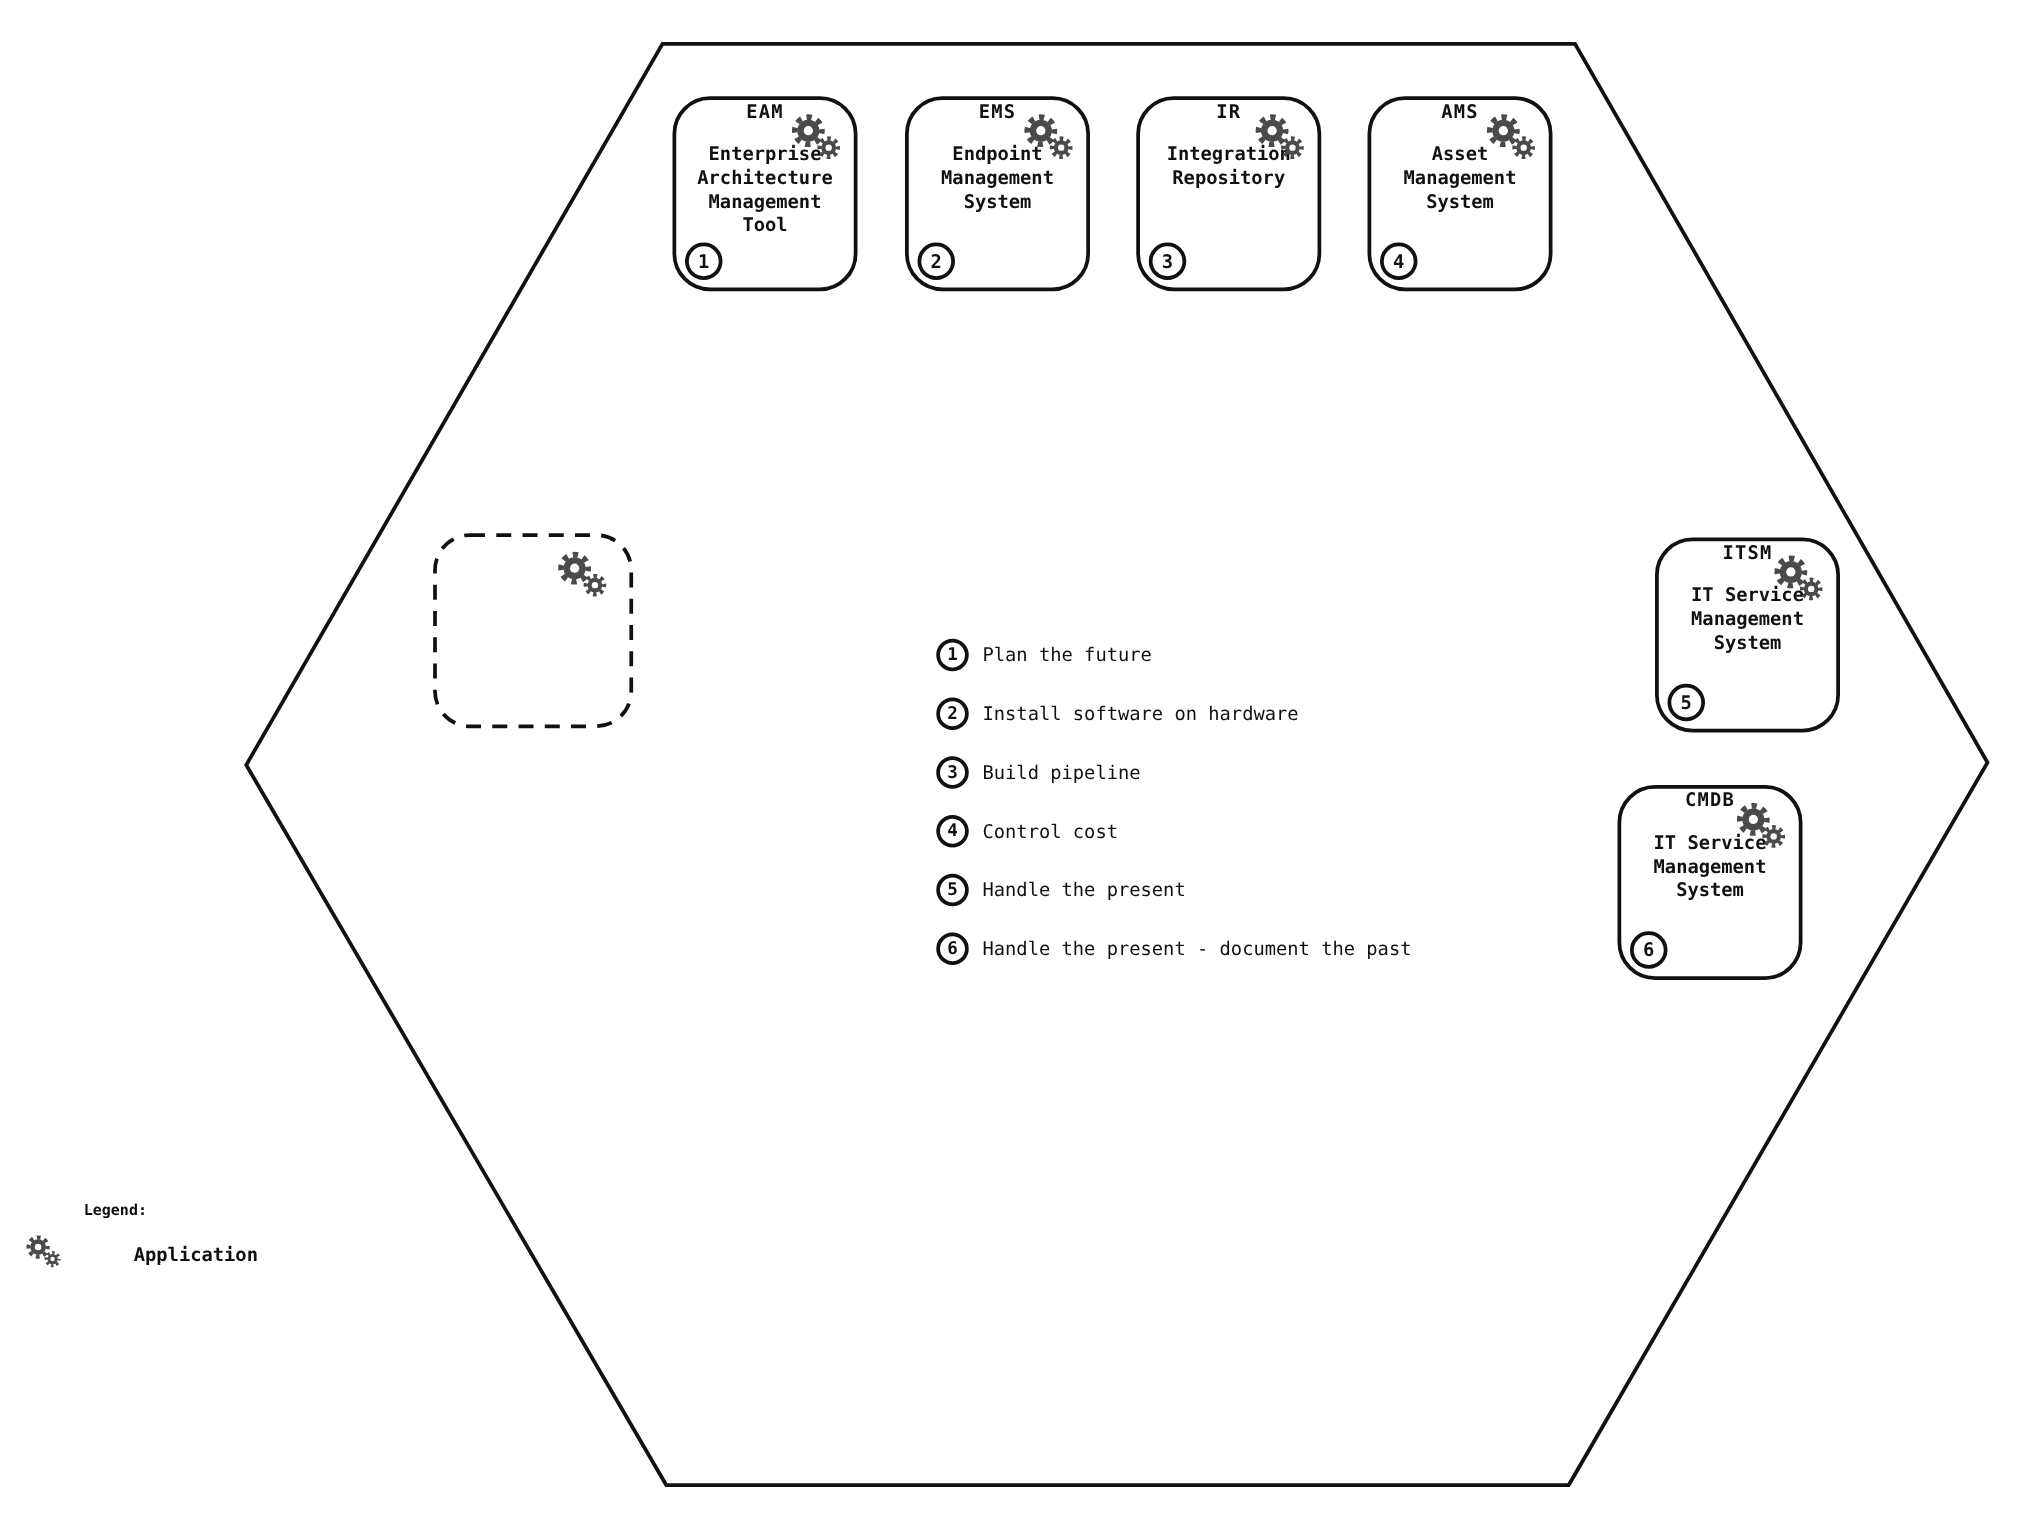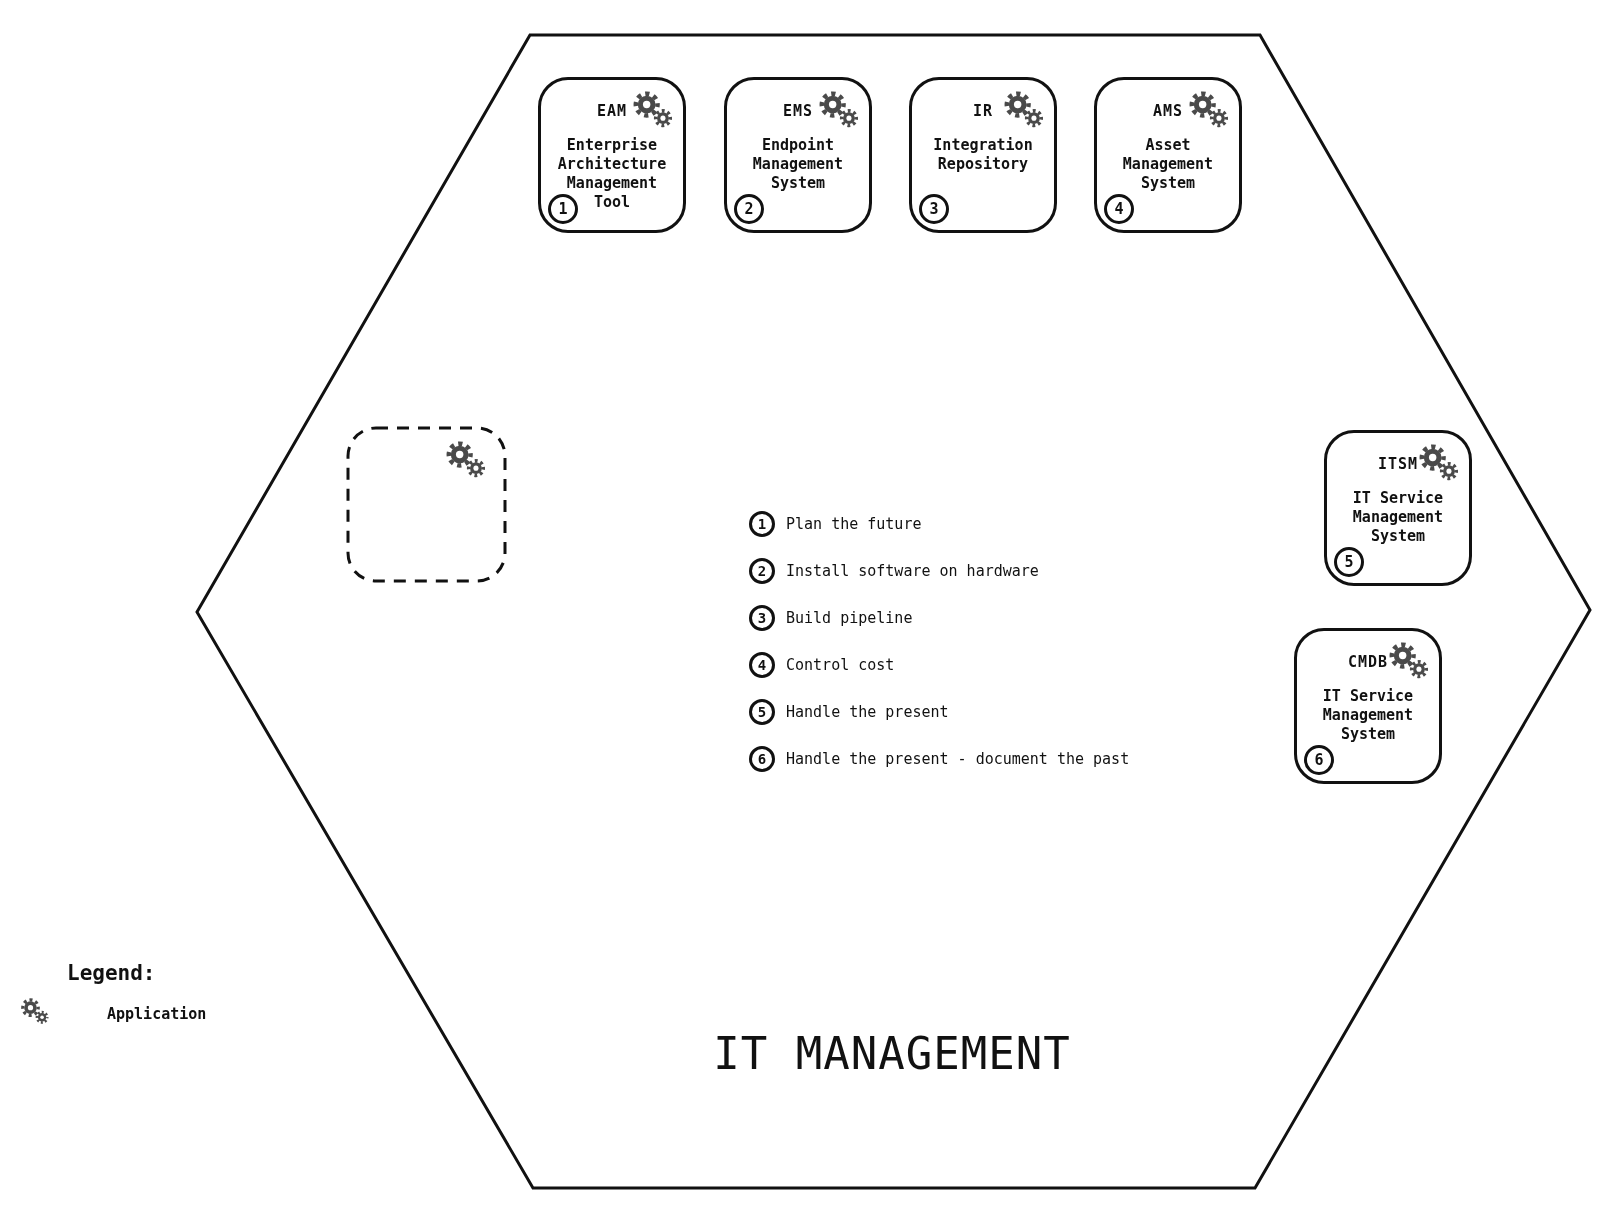--- a/index.html
+++ b/index.html
@@ -6,21 +6,21 @@
   #stage{
     position:relative;width:1614px;height:1216px;background:#ffffff;overflow:hidden;
     font-family:"DejaVu Sans Mono","Liberation Mono",monospace;color:#111111;
   }
   #hex-svg{position:absolute;left:0;top:0;}
   .app-box{
     position:absolute;width:148px;height:156px;box-sizing:border-box;
     background:#ffffff;border:3px solid #111111;border-radius:30px;
     text-align:center;
   }
-  .acronym{margin-top:22px;font-size:15px;font-weight:bold;letter-spacing:1px;}
+  .acronym{font-size:15px;font-weight:bold;letter-spacing:1px;}
   .app-name{margin-top:16px;font-size:15px;font-weight:bold;line-height:19px;padding:0 6px;}
   .gears-svg{position:absolute;top:11px;right:9px;}
   .num-badge{
     position:absolute;left:7px;bottom:6px;width:30px;height:30px;box-sizing:border-box;
     border:3px solid #111111;border-radius:50%;background:#ffffff;
     font-size:15px;font-weight:bold;line-height:24px;text-align:center;
   }
   .dashed-box{position:absolute;left:345px;top:425px;}
   #cap-list{position:absolute;left:749px;top:511px;}
   .cap-row{display:flex;align-items:center;margin-bottom:21px;height:26px;}
@@ -28,21 +28,21 @@
     flex:none;width:26px;height:26px;box-sizing:border-box;margin-right:11px;
     border:3px solid #111111;border-radius:50%;background:#ffffff;
     font-size:14px;font-weight:bold;line-height:20px;text-align:center;
   }
   .cap-label{font-size:15px;font-weight:normal;white-space:nowrap;}
   #hex-title{
     position:absolute;left:892px;top:1028px;transform:translateX(-50%);
     font-size:44px;font-weight:normal;letter-spacing:1px;white-space:nowrap;
   }
   #legend{position:absolute;left:20px;top:961px;}
-  .legend-title{margin-left:47px;font-size:21px;font-weight:bold;}
+  .legend-title{margin-left:47px;font-size:12px;font-weight:bold;}
   .legend-row{display:flex;align-items:center;margin-top:13px;gap:40px;}
   .legend-row .icon-wrap{flex:none;width:30px;margin-right:17px;}
   .legend-label{font-size:15px;font-weight:bold;}
 </style>
 </head>
 <body>
 
 <div id="stage">
 
   <svg width="0" height="0" style="position:absolute" aria-hidden="true">
@@ -139,21 +139,20 @@
     <div class="cap-row">
       <div class="cap-badge">5</div>
       <div class="cap-label">Handle the present</div>
     </div>
     <div class="cap-row">
       <div class="cap-badge">6</div>
       <div class="cap-label">Handle the present - document the past</div>
     </div>
   </div>
 
-  <div id="hex-title">IT MANAGEMENT</div>
 
   <div id="legend">
     <div class="legend-title">Legend:</div>
     <div class="legend-row">
       <span class="icon-wrap">
         <svg width="30" height="27">
             <use href="#gears"></use>
           </svg>
       </span>
       <span class="legend-label">Application</span>

